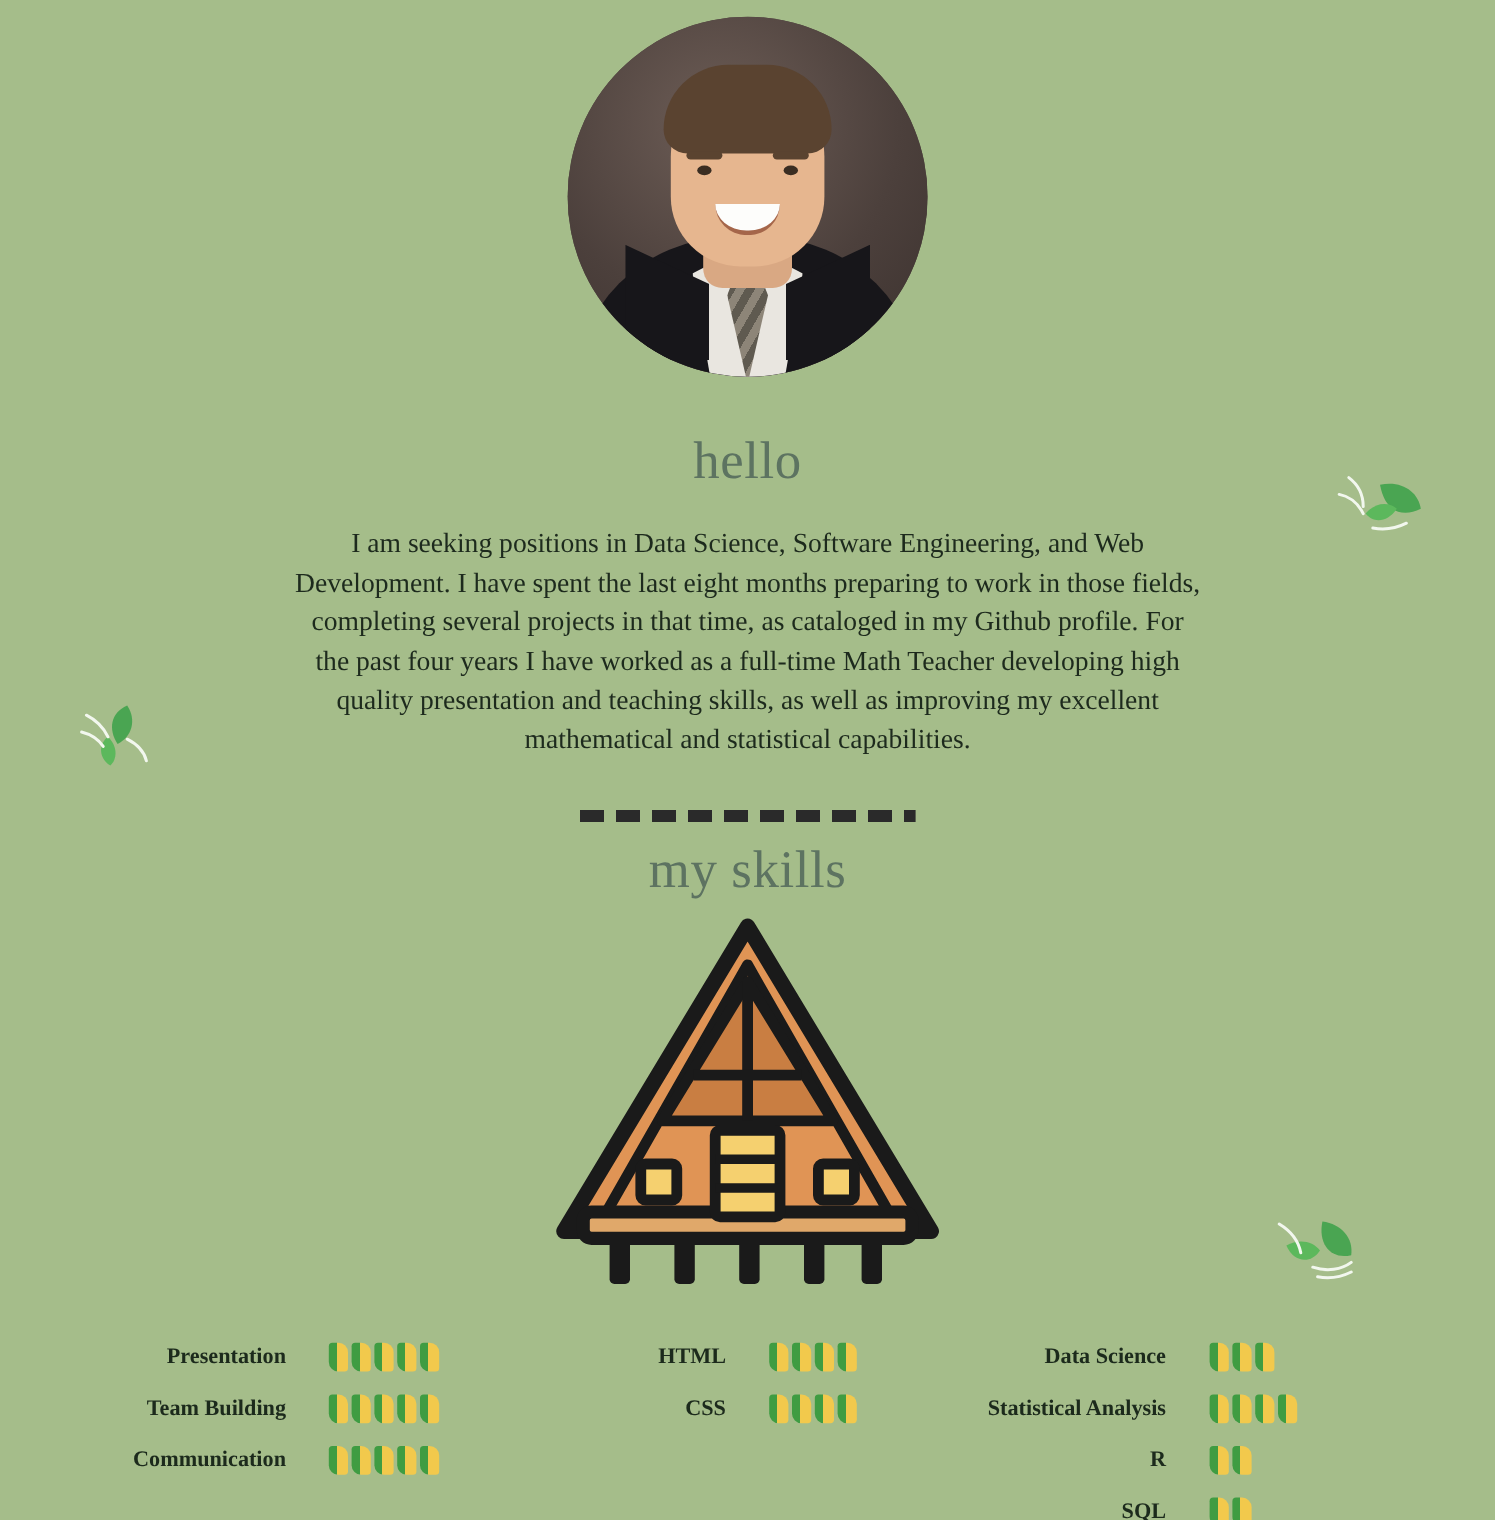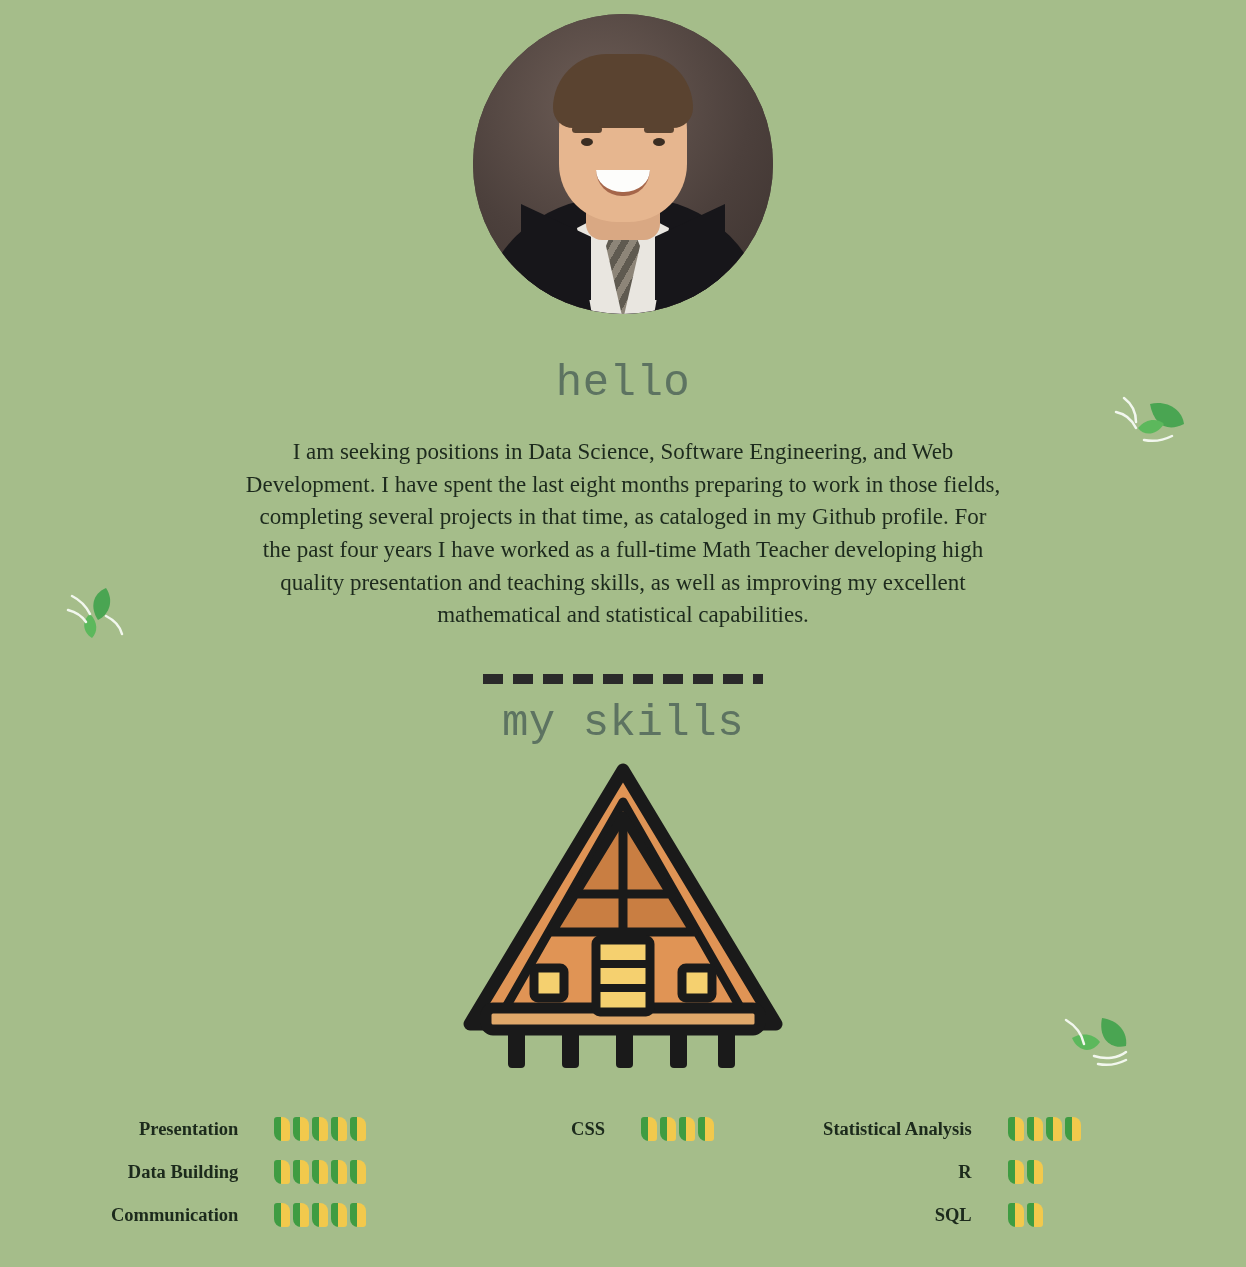--- a/index.html
+++ b/index.html
@@ -104,21 +104,21 @@
     left: 50%; top: 156px; transform: translateX(-50%);
     width: 54px; height: 26px;
     background: #fdfdfb;
     border-radius: 0 0 28px 28px;
     border-bottom: 4px solid #a5664a;
   }
 
   
   .section-heading {
     text-align: center;
-    font-family: Liberation Mono, monospace;
+    font-family: Liberation Serif, serif;
     font-weight: 400;
     color: #5d7361;
     font-size: 44px;
     letter-spacing: 0.5px;
   }
   #hello-heading { margin: 44px 0 0; }
   #skills-heading { margin: 14px 0 0; }
 
   
   #intro-paragraph {
@@ -252,21 +252,21 @@
       <div class="skill-label">Presentation</div>
       <div class="skill-rating">
           <span class="leafbar"></span>
           <span class="leafbar"></span>
           <span class="leafbar"></span>
           <span class="leafbar"></span>
           <span class="leafbar"></span>
         </div>
     </div>
     <div class="skill-row">
-      <div class="skill-label">Data Building</div>
+      <div class="skill-label">Team Building</div>
       <div class="skill-rating">
           <span class="leafbar"></span>
           <span class="leafbar"></span>
           <span class="leafbar"></span>
           <span class="leafbar"></span>
           <span class="leafbar"></span>
         </div>
     </div>
     <div class="skill-row">
       <div class="skill-label">Communication</div>
@@ -275,31 +275,48 @@
           <span class="leafbar"></span>
           <span class="leafbar"></span>
           <span class="leafbar"></span>
           <span class="leafbar"></span>
         </div>
     </div>
   </div>
 
   <div>
     <div class="skill-row">
+      <div class="skill-label">HTML</div>
+      <div class="skill-rating">
+          <span class="leafbar"></span>
+          <span class="leafbar"></span>
+          <span class="leafbar"></span>
+          <span class="leafbar"></span>
+        </div>
+    </div>
+    <div class="skill-row">
       <div class="skill-label">CSS</div>
       <div class="skill-rating">
           <span class="leafbar"></span>
           <span class="leafbar"></span>
           <span class="leafbar"></span>
           <span class="leafbar"></span>
         </div>
     </div>
   </div>
 
   <div>
+    <div class="skill-row">
+      <div class="skill-label">Data Science</div>
+      <div class="skill-rating">
+          <span class="leafbar"></span>
+          <span class="leafbar"></span>
+          <span class="leafbar"></span>
+        </div>
+    </div>
     <div class="skill-row">
       <div class="skill-label">Statistical Analysis</div>
       <div class="skill-rating">
           <span class="leafbar"></span>
           <span class="leafbar"></span>
           <span class="leafbar"></span>
           <span class="leafbar"></span>
         </div>
     </div>
     <div class="skill-row">

